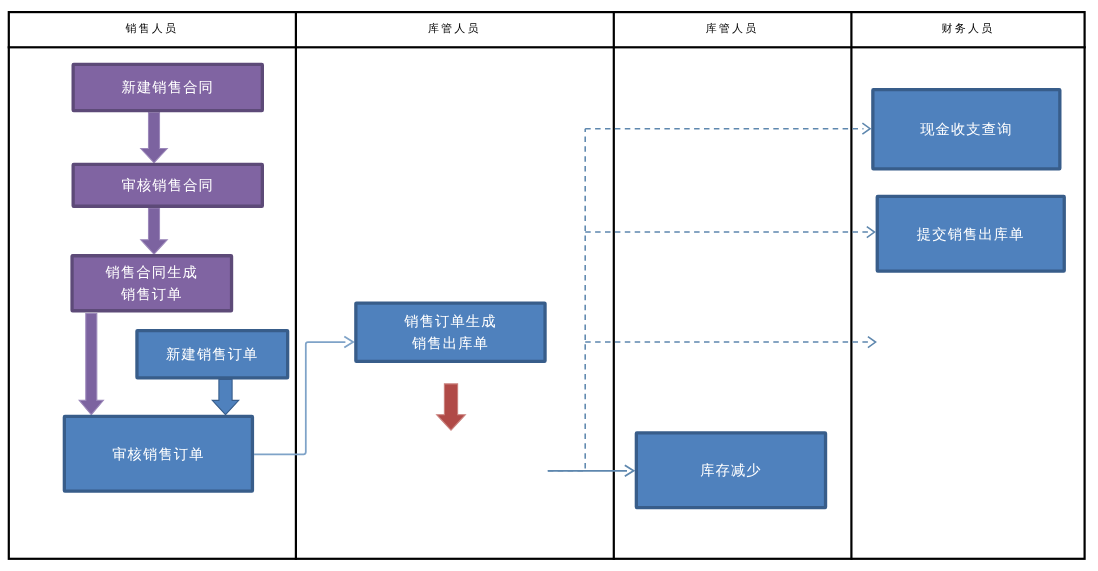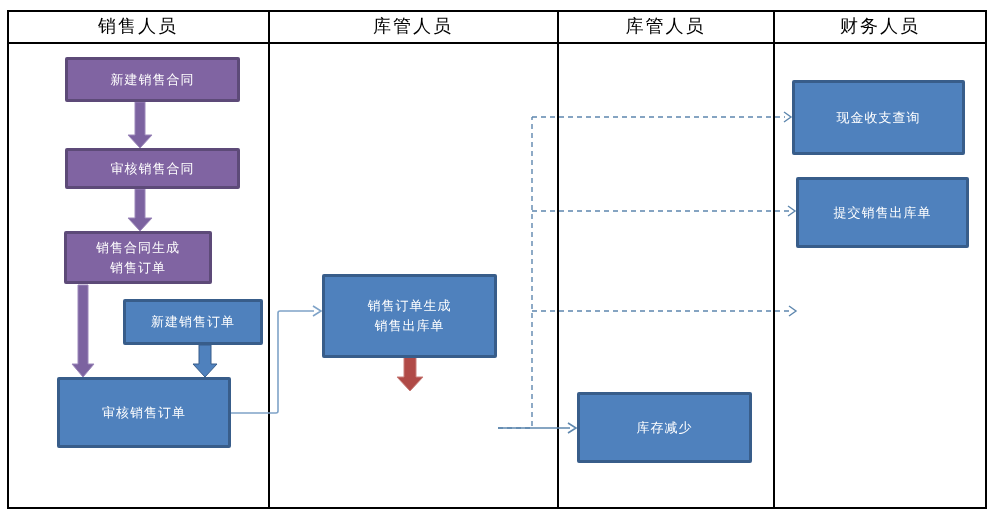--- a/index.html
+++ b/index.html
@@ -7,21 +7,21 @@
   .canvas{position:relative;width:998px;height:519px;background:#fff;overflow:hidden;}
 
   
   .table-outline{position:absolute;left:7px;top:10px;width:980px;height:499px;
     border:2px solid var(--lane-border);box-sizing:border-box;}
   .header-sep{position:absolute;left:7px;top:42px;width:980px;height:0;
     border-top:2px solid var(--lane-border);}
   .lane-divider{position:absolute;top:10px;height:499px;width:0;
     border-left:2px solid var(--lane-border);}
   .lane-header{position:absolute;top:10px;height:32px;display:flex;
-    align-items:center;justify-content:center;font-size:18px;color:var(--text-dark);
+    align-items:center;justify-content:center;font-size:10px;color:var(--text-dark);
     letter-spacing:2px;}
 
   
   .node{position:absolute;box-sizing:border-box;border-radius:2px;
     display:flex;align-items:center;justify-content:center;text-align:center;
     color:var(--text-light);font-size:13px;line-height:20px;white-space:pre-line;
     letter-spacing:1px;}
   .node.purple{background:var(--box-purple);border:3px solid var(--box-purple-border);margin-left:12px;}
   .node.blue{background:var(--box-blue);border:3px solid var(--box-blue-border);}
 
@@ -80,19 +80,19 @@
     <path d="M532,311 L790,311" style="fill:none;stroke:var(--connector);stroke-width:1.4;stroke-dasharray:5 4"></path>
     <path d="M789,306 L796,311 L789,316" style="fill:none;stroke:var(--connector);stroke-width:1.4"></path>
   </svg>
 
   <div class="node purple" style="left:53px;top:57px;width:175px;height:45px">新建销售合同</div>
   <div class="node purple" style="left:53px;top:148px;width:175px;height:41px">审核销售合同</div>
   <div class="node purple" style="left:52px;top:231px;width:148px;height:53px">销售合同生成
 销售订单</div>
   <div class="node blue" style="left:123px;top:299px;width:140px;height:46px">新建销售订单</div>
   <div class="node blue" style="left:57px;top:377px;width:174px;height:71px">审核销售订单</div>
-  <div class="node blue" style="left:322px;top:274px;width:175px;height:84px">销售订单生成
+  <div class="node blue" style="left:322px;top:274px;width:175px;height:56px">销售订单生成
 销售出库单</div>
   <div class="node blue" style="left:792px;top:80px;width:173px;height:75px">现金收支查询</div>
   <div class="node blue" style="left:577px;top:392px;width:175px;height:71px">库存减少</div>
   <div class="node blue" style="left:796px;top:177px;width:173px;height:71px">提交销售出库单</div>
 
 </div>
 
 </body></html>

